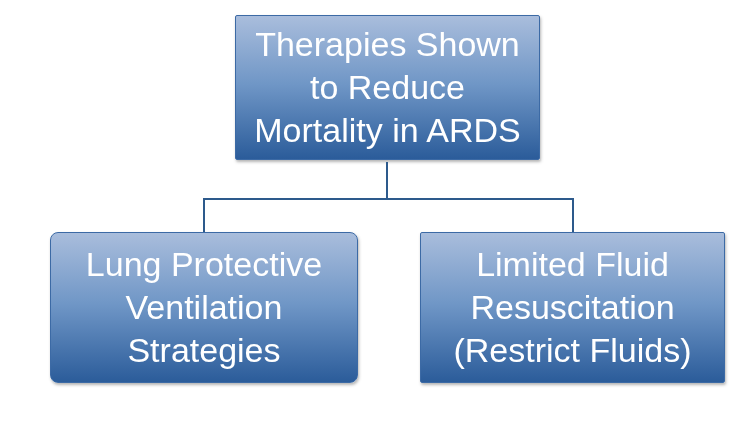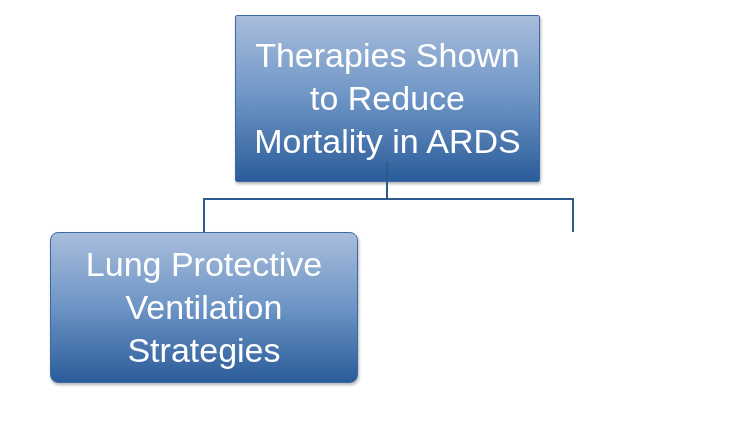--- a/index.html
+++ b/index.html
@@ -36,21 +36,21 @@
     background: linear-gradient(
       to bottom,
       var(--box-gradient-top, #a9bddc) 0%,
       var(--box-gradient-mid, #6f96c6) 48%,
       var(--box-gradient-bottom, #2b5c9a) 100%
     );
     border: 1px solid var(--box-border, #3c6aa5);
     border-radius: 2px;
     box-shadow: 1px 2px 3px rgba(90, 90, 90, 0.45);
   }
-  .node-root  { left: 235px; top: 15px;  width: 305px; height: 167px; }
+  .node-root  { left: 235px; top: 15px;  width: 305px; height: 145px; }
   .node-left  { left: 50px;  top: 232px; width: 308px; height: 151px; border-radius: 8px; }
   .node-right { left: 420px; top: 232px; width: 305px; height: 151px; }
 
   .connector {
     position: absolute;
     background: var(--connector, #2d5a8c);
   }
   .conn-stem       { left: 386px; top: 162px; width: 2px;   height: 37px; }
   .conn-horizontal { left: 203px; top: 198px; width: 371px; height: 2px;  }
   .conn-left-drop  { left: 203px; top: 198px; width: 2px;   height: 34px; }
@@ -71,14 +71,19 @@
   <div class="connector conn-horizontal"></div>
   <div class="connector conn-left-drop"></div>
   <div class="connector conn-right-drop"></div>
 
   <div class="node node-left">
     <span>Lung Protective
 Ventilation
 Strategies</span>
   </div>
 
+  <div class="node node-right">
+    <span>Limited Fluid
+Resuscitation
+(Restrict Fluids)</span>
+  </div>
 
 </div>
 
 </body></html>

